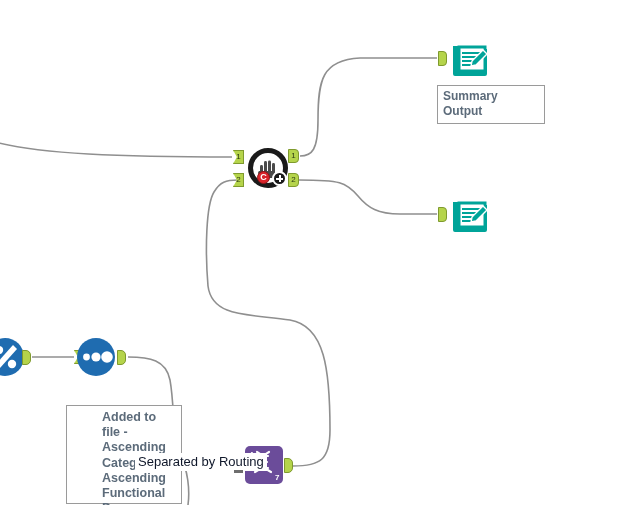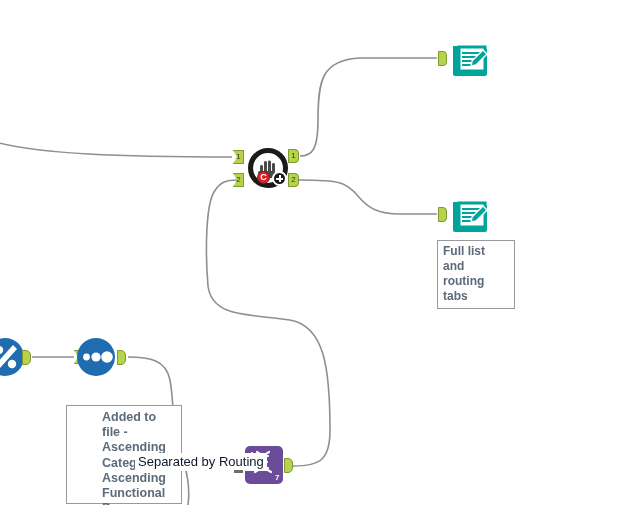--- a/index.html
+++ b/index.html
@@ -227,37 +227,36 @@
       <rect x="9" y="9" width="26" height="24" fill="#ffffff" stroke="#00a499" stroke-width="3"></rect>
       <g stroke="#00a499" stroke-width="2" stroke-linecap="square">
         <line x1="13" y1="15" x2="30" y2="15"></line>
         <line x1="13" y1="19" x2="28" y2="19"></line>
         <line x1="13" y1="23" x2="24" y2="23"></line>
         <line x1="13" y1="27" x2="22" y2="27"></line>
       </g>
       <path d="M33 12 l4 4 l-11 11 l-5 1 l1 -5 z" fill="#00a499" stroke="#ffffff" stroke-width="1.4"></path>
     </svg>
   </div>
+  <div class="tool-label" style="left:437px; top:85px; width:108px;">Summary Output</div>
 
   <div class="anchor plainout" style="left:438px; top:207px; border-radius:0 4px 4px 0;"></div>
   <div class="node" style="left:450px; top:194px;">
     <svg class="browse-icon" viewBox="0 0 40 40" xmlns="http://www.w3.org/2000/svg">
       <path d="M3 8 h13 l3 3 h18 v25 a2 2 0 0 1 -2 2 h-30 a2 2 0 0 1 -2 -2 z" fill="#00a499"></path>
       <rect x="9" y="9" width="26" height="24" fill="#ffffff" stroke="#00a499" stroke-width="3"></rect>
       <g stroke="#00a499" stroke-width="2" stroke-linecap="square">
         <line x1="13" y1="15" x2="30" y2="15"></line>
         <line x1="13" y1="19" x2="28" y2="19"></line>
         <line x1="13" y1="23" x2="24" y2="23"></line>
         <line x1="13" y1="27" x2="22" y2="27"></line>
       </g>
       <path d="M33 12 l4 4 l-11 11 l-5 1 l1 -5 z" fill="#00a499" stroke="#ffffff" stroke-width="1.4"></path>
     </svg>
   </div>
-  <div class="tool-label" style="left:437px; top:240px; width:78px;">Full list and
-routing tabs</div>
 
   <div class="node" style="left:-14px; top:338px;">
     <svg class="formula-icon" viewBox="0 0 38 38" xmlns="http://www.w3.org/2000/svg">
       <circle cx="19" cy="19" r="19" fill="#1f6cb0"></circle>
       <g fill="#ffffff">
         <path d="M27 7 L31 11 L13 31 L9 27 Z"></path>
         <circle cx="13" cy="12" r="4.2"></circle>
         <circle cx="26" cy="26" r="4.2"></circle>
       </g>
     </svg>

